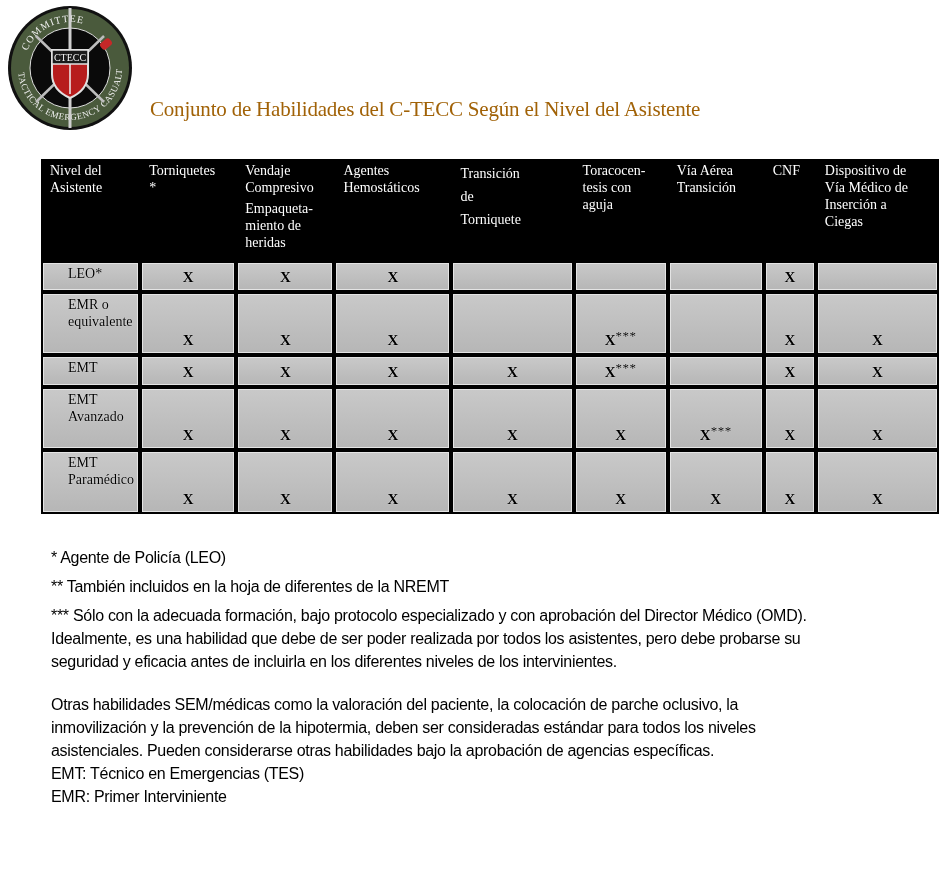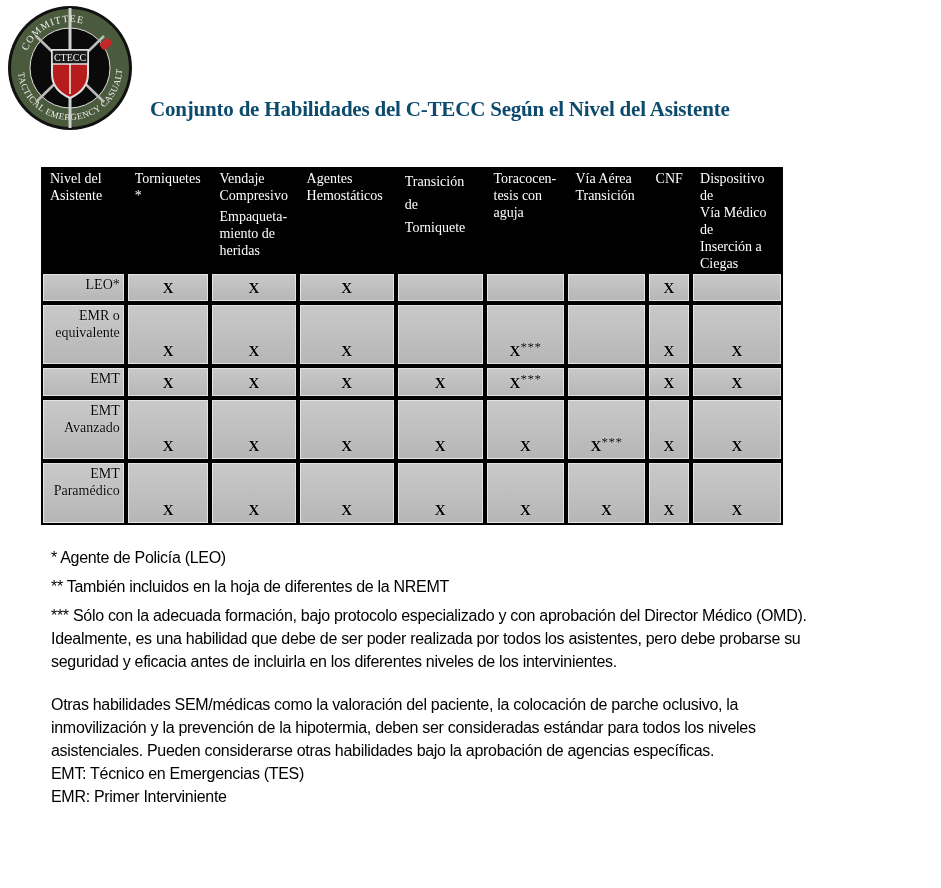--- a/index.html
+++ b/index.html
@@ -1,25 +1,25 @@
 <!DOCTYPE html>
 <html><head>
 <meta charset="utf-8">
 <style>
   html, body { margin:0; padding:0; background:#ffffff; }
   body { width:941px; height:888px; position:relative; overflow:hidden; }
   .logo { position:absolute; left:6px; top:4px; width:128px; height:128px; }
-  .title { position:absolute; left:150px; top:97px; font-family:"Liberation Serif", serif; font-weight:bold; font-size:21px; color:#0c4a6e; white-space:nowrap; letter-spacing:-0.2px; }
-  table.skills { position:absolute; left:41px; top:159px; border-collapse:separate; border-spacing:0; background:#000; width:742px;margin-top:8px; }
+  .title { position:absolute; left:150px; top:97px; font-family:"Liberation Serif", serif; font-weight:normal; font-size:21px; color:#a16207; white-space:nowrap; letter-spacing:-0.2px; }
+  table.skills { position:absolute; left:41px; top:159px; border-collapse:separate; border-spacing:0; background:#000; width:898px; }
   table.skills th, table.skills td { font-family:"Liberation Serif", serif; font-size:14px; }
   table.skills th { background:#000; color:#fff; text-align:left; vertical-align:top; font-weight:normal; padding:3px 4px 0 9px; height:99px; line-height:17px; border-right:1px solid #000; }
   table.skills th .sub { display:block; margin-top:4px; }
   table.skills th .spaced { line-height:23px; }
   table.skills td { background:linear-gradient(#c9c9c9, #b6b6b6); border:2px solid #000; box-shadow: inset 0 0 0 1px #e4e4e4; padding:0; text-align:center; vertical-align:bottom; color:#000; font-weight:bold; text-shadow:0 0 1px #fff; }
-  table.skills td.lvl { text-align:right; vertical-align:top; font-weight:normal; padding:2px 4px 0 8px; line-height:17px; text-shadow:0 0 1px #fff; }
+  table.skills td.lvl { text-align:left; vertical-align:top; font-weight:normal; padding:2px 4px 0 25px; line-height:17px; text-shadow:0 0 1px #fff; }
   table.skills td .mark { display:inline-block; padding-bottom:4px; font-size:15px; }
   table.skills td .mark sup { font-size:13px; font-weight:normal; vertical-align:5px; letter-spacing:0.5px; }
   .notes { position:absolute; left:51px; top:546px; width:780px; font-family:"Liberation Sans", sans-serif; font-size:16px; color:#000; line-height:23px; letter-spacing:-0.3px; }
   .notes p { margin:0 0 6px 0; }
   .notes p.gap { margin-top:20px; margin-bottom:0; }
   .notes p.tight { margin:0; }
 </style>
 </head>
 <body>
 

